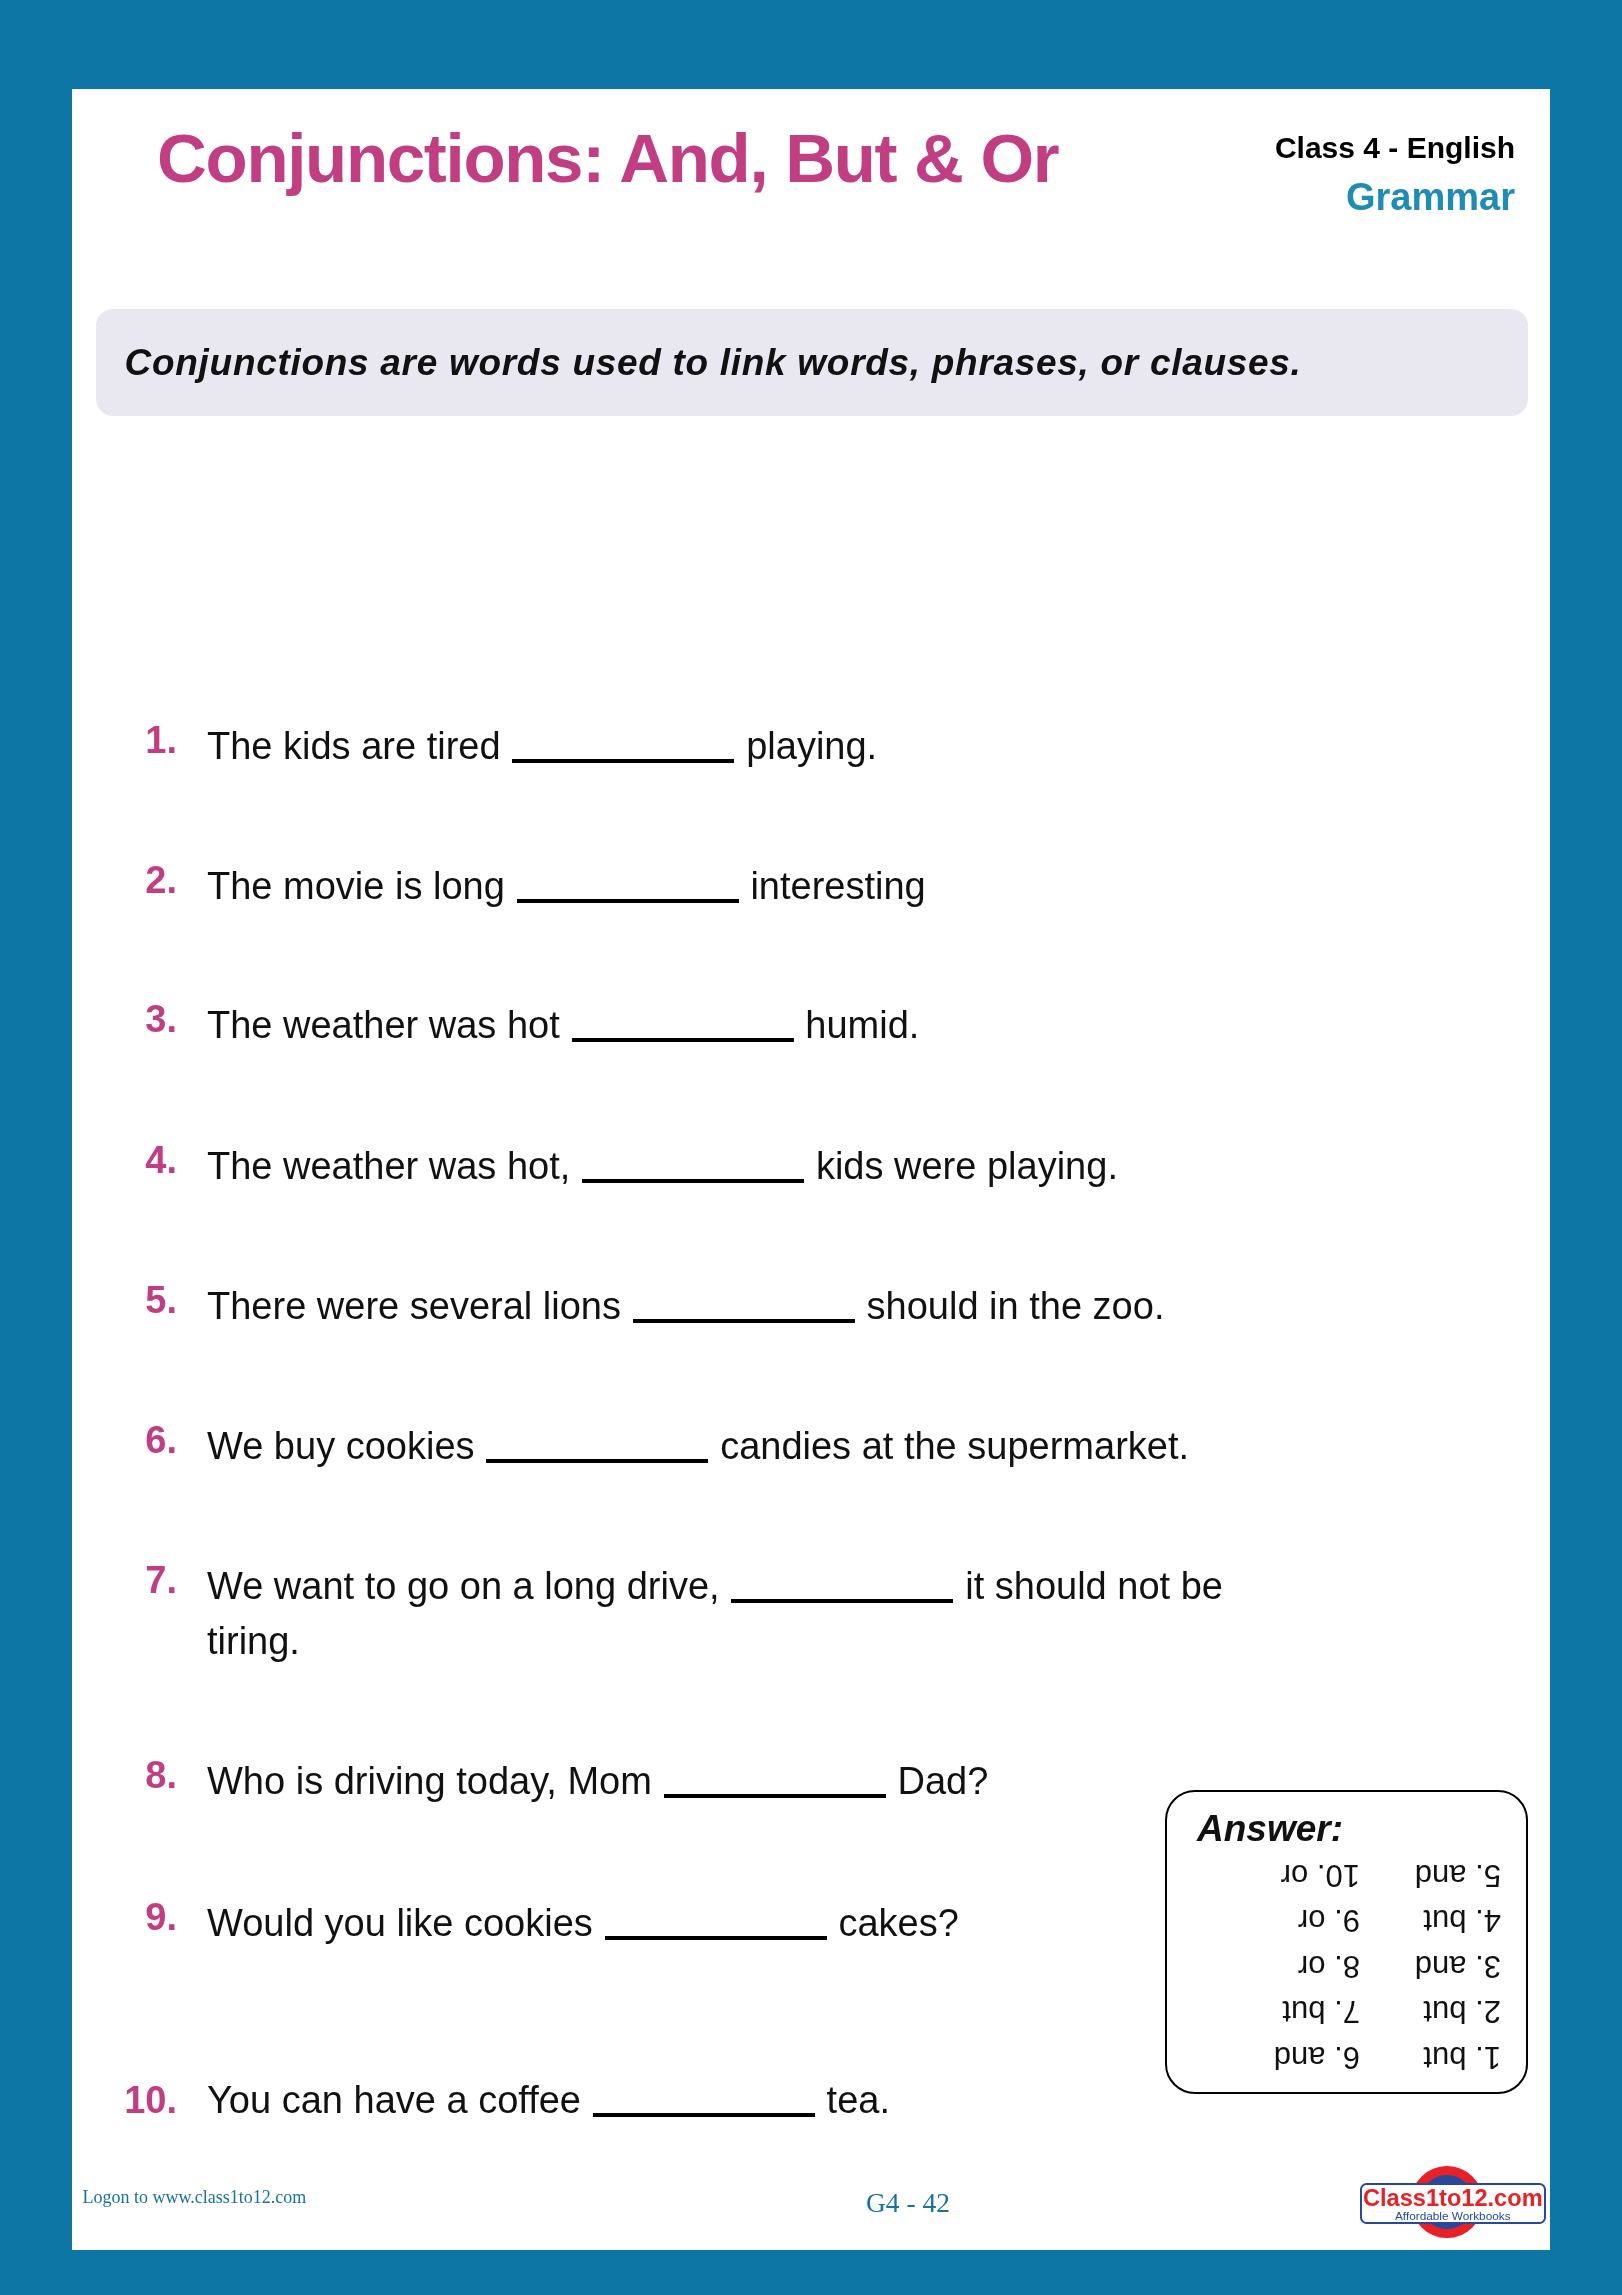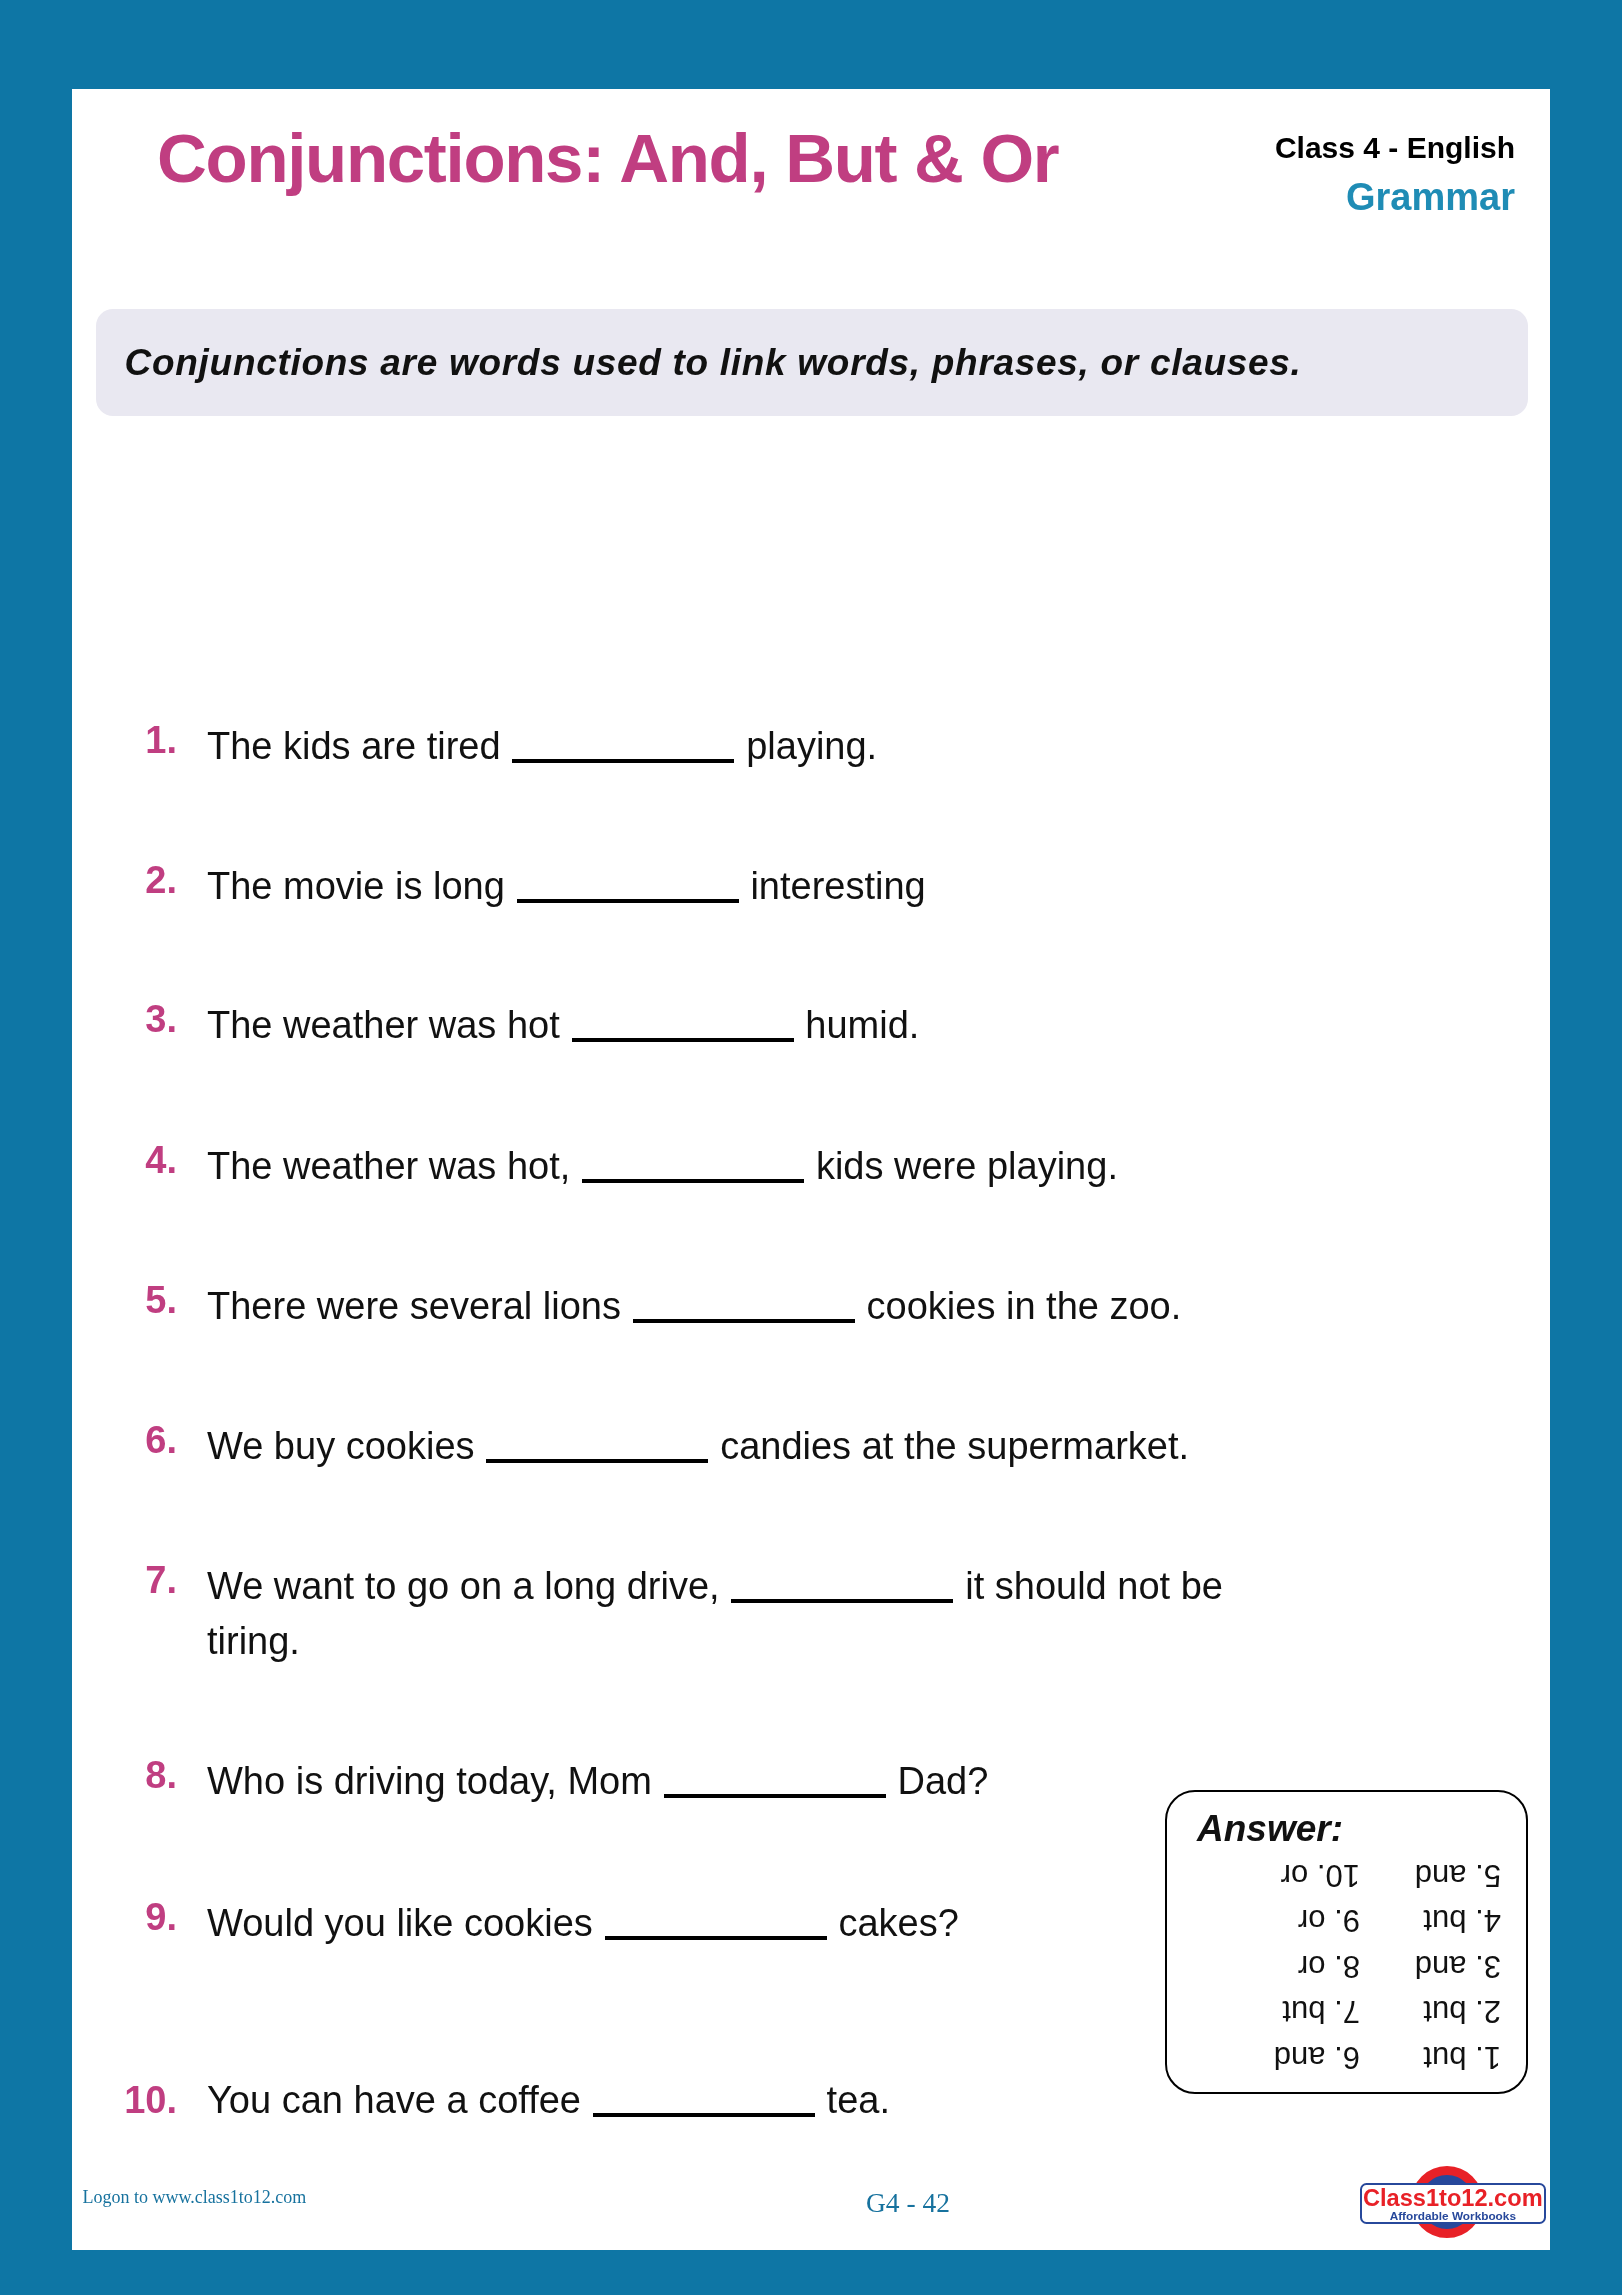--- a/index.html
+++ b/index.html
@@ -113,21 +113,21 @@
     position:absolute;left:63px;top:10.5px;width:72px;height:72px;
     border-radius:50%;background:var(--logo-blue);
     border:9.8px solid var(--logo-red);
   }
   .logo-plate{
     position:absolute;left:11.8px;top:27.5px;width:186px;height:41px;
     background:#fff;border:2px solid var(--logo-blue);border-radius:6.5px;
     text-align:center;padding-top:2px;
   }
   .logo-brand{font-size:23.6px;font-weight:bold;color:var(--logo-red);line-height:1.0;}
-  .logo-tagline{font-size:11.8px;font-weight:bold;color:var(--logo-blue);line-height:1.1;}
+  .logo-tagline{font-size:11.8px;font-weight:normal;color:var(--logo-blue);line-height:1.1;}
 </style>
 </head>
 <body>
 
 <div class="sheet">
 
   <div class="page-title">Conjunctions: And, But &amp; Or</div>
 
   <div class="header-right">
     <div class="class-label">Class 4 - English</div>
@@ -164,21 +164,21 @@
   <div class="q-row">
     <div class="q-num">4.</div>
     <div class="q-text">
       <span class="q-before">The weather was hot,</span><span class="blank"></span><span class="q-after">kids were playing.</span>
     </div>
   </div>
 
   <div class="q-row">
     <div class="q-num">5.</div>
     <div class="q-text">
-      <span class="q-before">There were several lions</span><span class="blank"></span><span class="q-after">cookies in the zoo.</span>
+      <span class="q-before">There were several lions</span><span class="blank"></span><span class="q-after">should in the zoo.</span>
     </div>
   </div>
 
   <div class="q-row">
     <div class="q-num">6.</div>
     <div class="q-text">
       <span class="q-before">We buy cookies</span><span class="blank"></span><span class="q-after">candies at the supermarket.</span>
     </div>
   </div>
 

